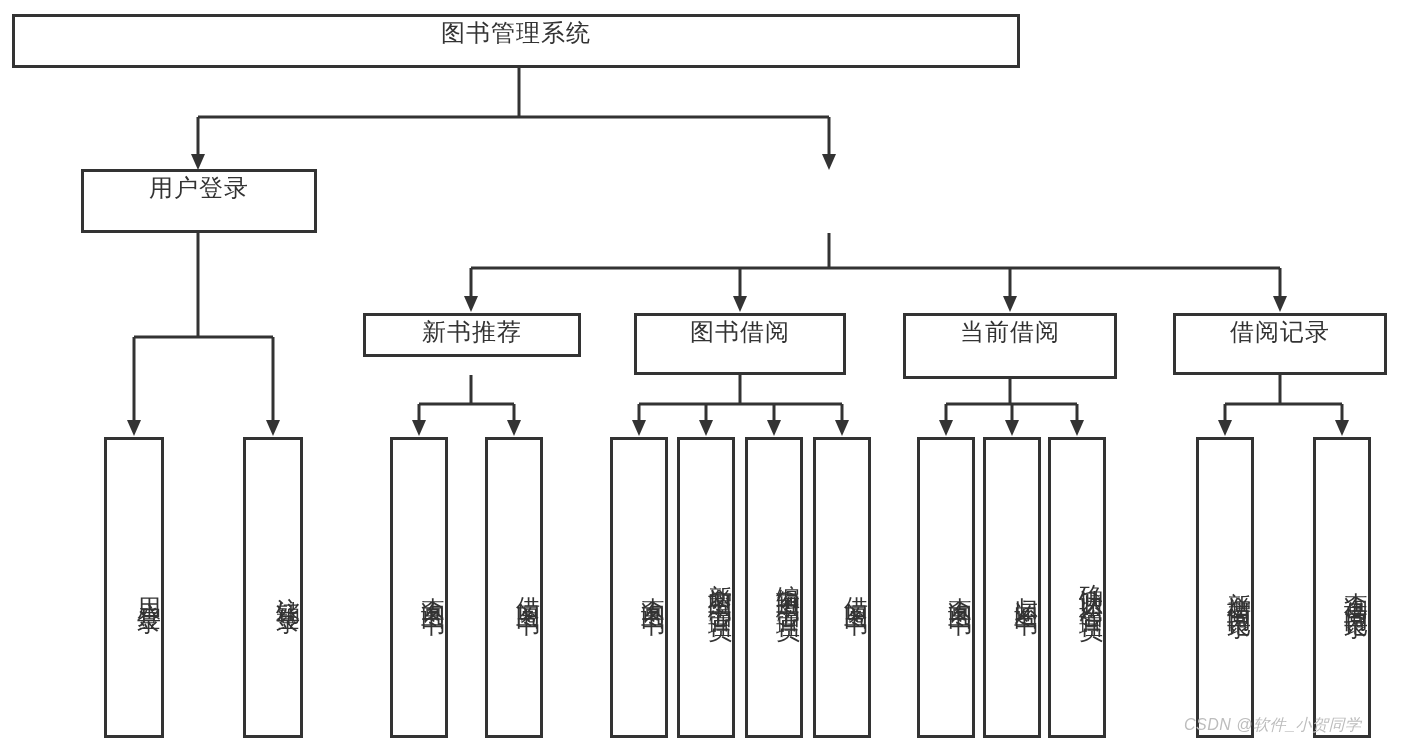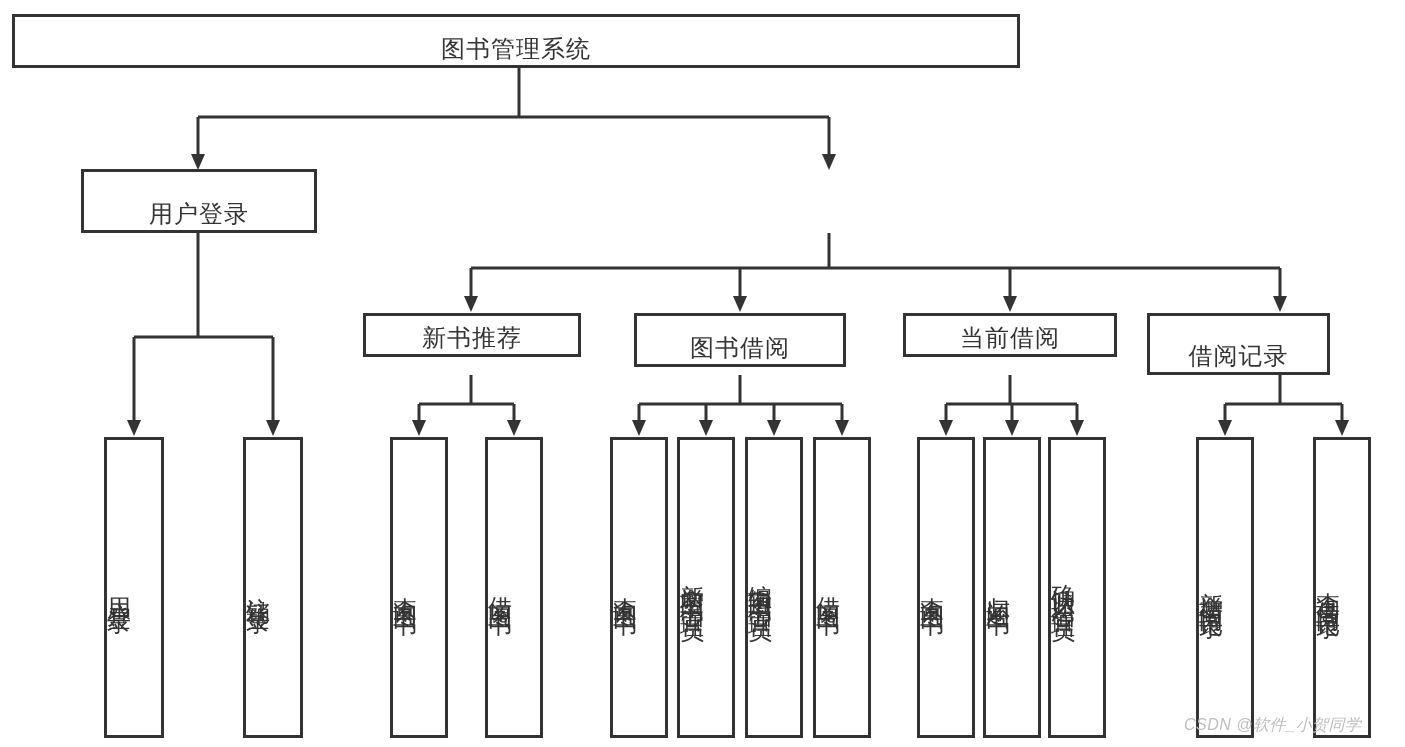--- a/index.html
+++ b/index.html
@@ -3,21 +3,21 @@
 <meta charset="utf-8">
 <style>
   html,body{margin:0;padding:0;background:#ffffff;}
   .canvas{
     position:relative;width:1405px;height:747px;background:#ffffff;overflow:hidden;
     font-family:"Liberation Sans","DejaVu Sans",sans-serif;color:#333333;
   }
   .connectors{position:absolute;left:0;top:0;z-index:1;}
   .node{
     position:absolute;box-sizing:border-box;background:#ffffff;border:3px solid #333333;
-    display:flex;align-items:flex-end;justify-content:center;z-index:2;
+    display:flex;align-items:flex-start;justify-content:center;z-index:2;
   }
   .node span{font-size:24px;letter-spacing:1px;white-space:nowrap;}
   .leaf{
     writing-mode:vertical-rl;text-orientation:mixed;
   }
   .leaf span{font-size:24px;letter-spacing:5px;line-height:1;}
   .watermark{
     position:absolute;left:1184px;top:715px;z-index:3;
     font-size:16px;color:#bdbdbd;letter-spacing:0.5px;white-space:nowrap;font-style:italic;
   }
@@ -97,27 +97,27 @@
     <span>图书管理系统</span>
   </div>
 
   <div class="node" style="left:81px;top:169px;width:236px;height:64px">
     <span>用户登录</span>
   </div>
 
   <div class="node" style="left:363px;top:313px;width:218px;height:44px">
     <span>新书推荐</span>
   </div>
-  <div class="node" style="left:634px;top:313px;width:212px;height:54px">
+  <div class="node" style="left:634px;top:313px;width:212px;height:62px">
     <span>图书借阅</span>
   </div>
-  <div class="node" style="left:903px;top:313px;width:214px;height:44px">
+  <div class="node" style="left:903px;top:313px;width:214px;height:66px">
     <span>当前借阅</span>
   </div>
-  <div class="node" style="left:1147px;top:313px;width:183px;height:62px">
+  <div class="node" style="left:1173px;top:313px;width:214px;height:62px">
     <span>借阅记录</span>
   </div>
 
   <div class="node leaf" style="left:104px;top:437px;width:60px;height:301px">
     <span>用户登录</span>
   </div>
   <div class="node leaf" style="left:243px;top:437px;width:60px;height:301px">
     <span>注销登录</span>
   </div>
   <div class="node leaf" style="left:390px;top:437px;width:58px;height:301px">

